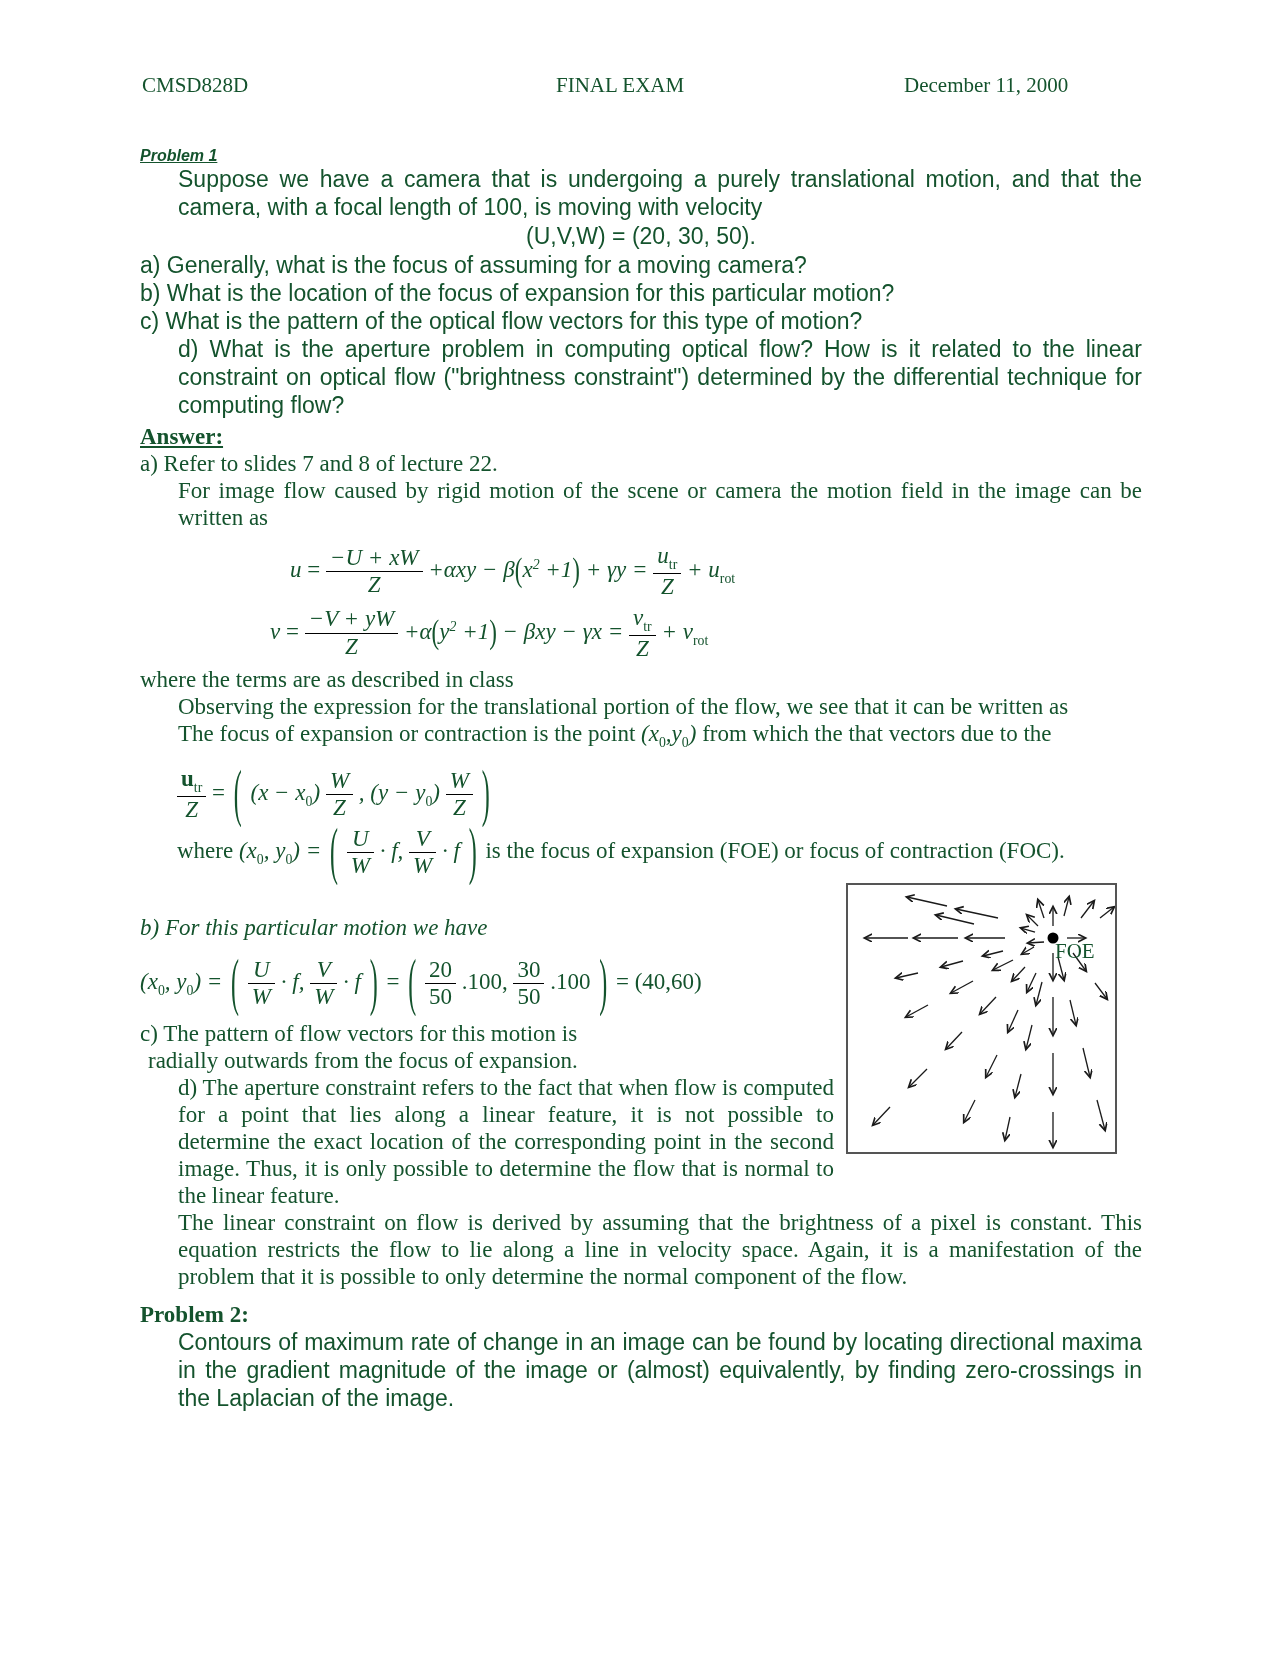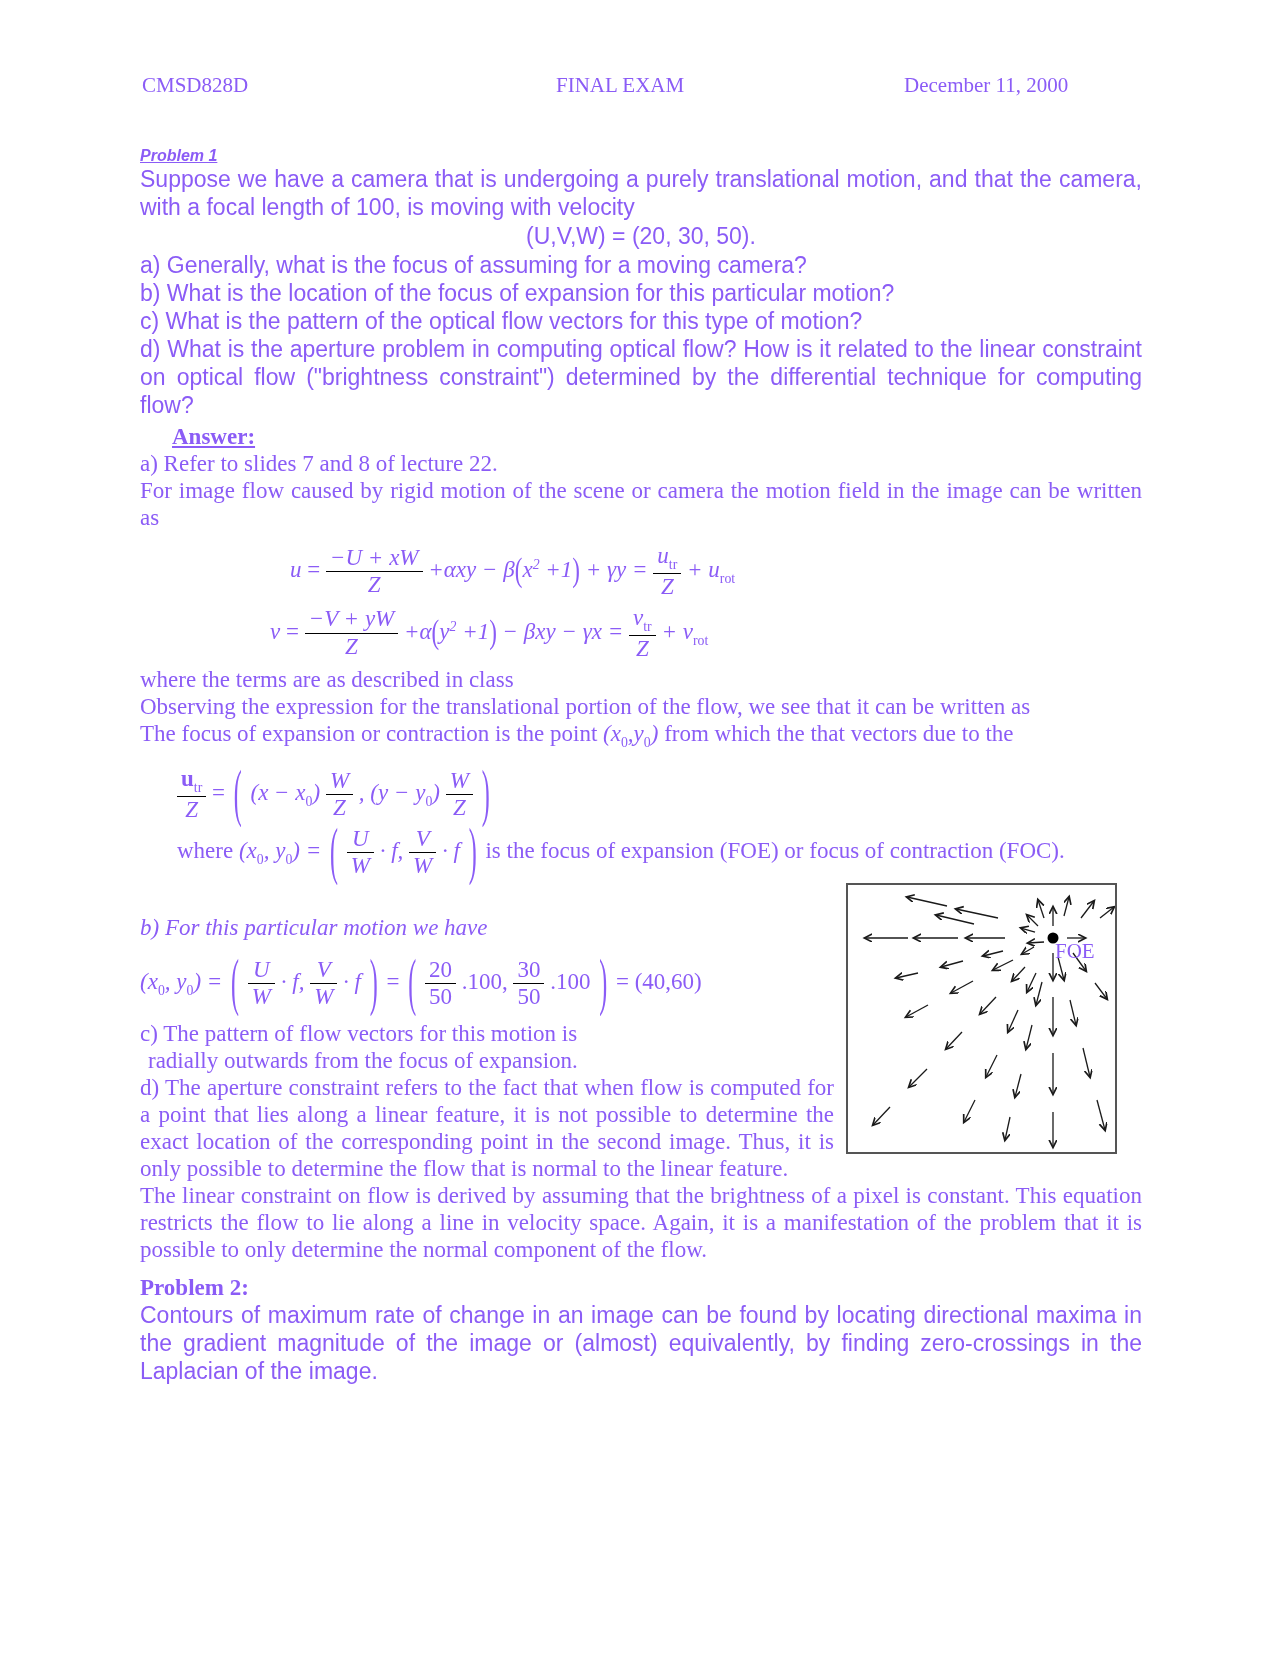--- a/index.html
+++ b/index.html
@@ -1,32 +1,32 @@
 <!DOCTYPE html>
 <html><head>
 <meta charset="utf-8">
 <style>
   html,body{margin:0;padding:0;background:#fff;}
-  .page{position:relative;width:1280px;height:1656px;background:#fff;color:#8b5cf6;
+  .page{position:relative;width:1280px;height:1656px;background:#fff;color:#14532d;
         box-sizing:border-box;padding:73px 138px 0 140px;overflow:hidden;}
   .hdr{position:relative;height:24px;font-family:"Liberation Serif",serif;font-size:21px;}
   .hdr span{position:absolute;top:0;white-space:nowrap;}
   .hdr .h-course{left:2px;}
   .hdr .h-title{left:406px;margin-left:10px;}
   .hdr .h-date{left:764px;}
 
   .sans{font-family:"Liberation Sans",sans-serif;font-size:23px;line-height:28px;}
   .serif{font-family:"Liberation Serif",serif;font-size:23px;line-height:27px;}
   p{margin:0;}
-  .just{text-align:justify;}
+  .just{text-align:justify;margin-left:38px;}
   .p1-head{font-family:"Liberation Sans",sans-serif;font-size:16px;font-weight:bold;
            text-decoration:underline;margin-top:50px;font-style:italic;}
   .velocity{text-align:center;font-family:"Liberation Sans",sans-serif;font-size:23px;line-height:30px;}
   .ans-label{font-family:"Liberation Serif",serif;font-size:23px;font-weight:bold;
-             text-decoration:underline;margin-top:5px;margin-left:32px;}
+             text-decoration:underline;margin-top:5px;}
   .p2-head{font-family:"Liberation Serif",serif;font-size:23px;font-weight:bold;margin-top:12px;}
 
   
   .eq{font-family:"Liberation Serif",serif;font-size:23px;font-style:italic;white-space:nowrap;}
   .eq .up{font-style:normal;}
   .frac{display:inline-block;vertical-align:middle;text-align:center;line-height:1.15;}
   .frac .n{display:block;padding:0 4px;border-bottom:1.4px solid #000;}
   .frac .d{display:block;padding:0 4px;}
   .sb{font-size:60%;vertical-align:-0.45em;font-style:normal;}
   .sp{font-size:60%;vertical-align:0.55em;}

